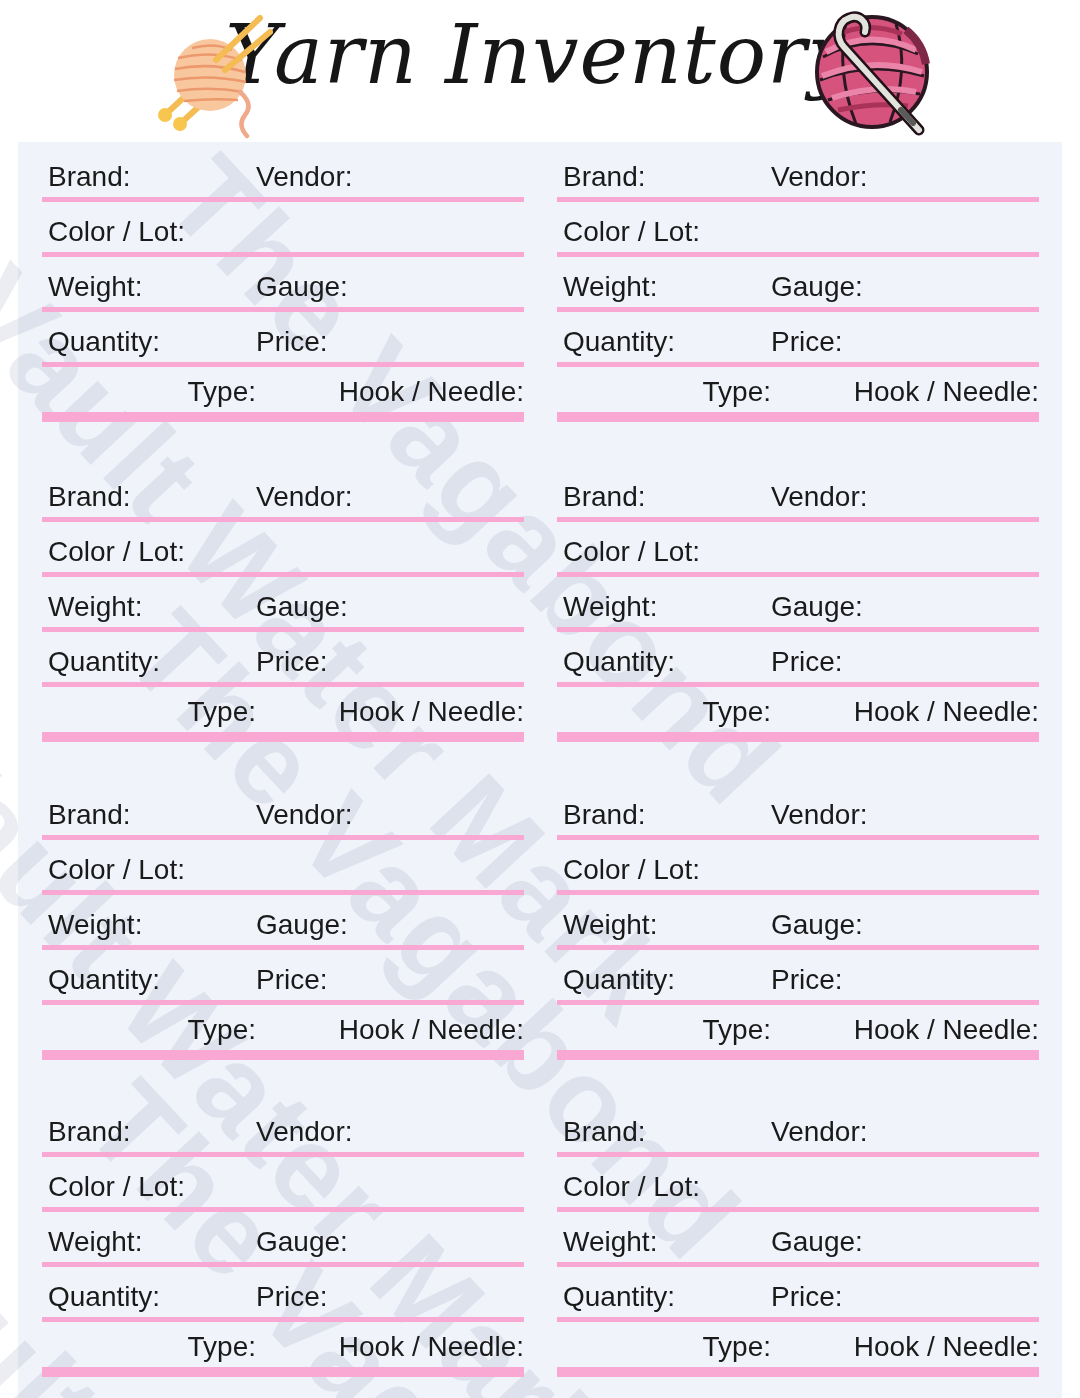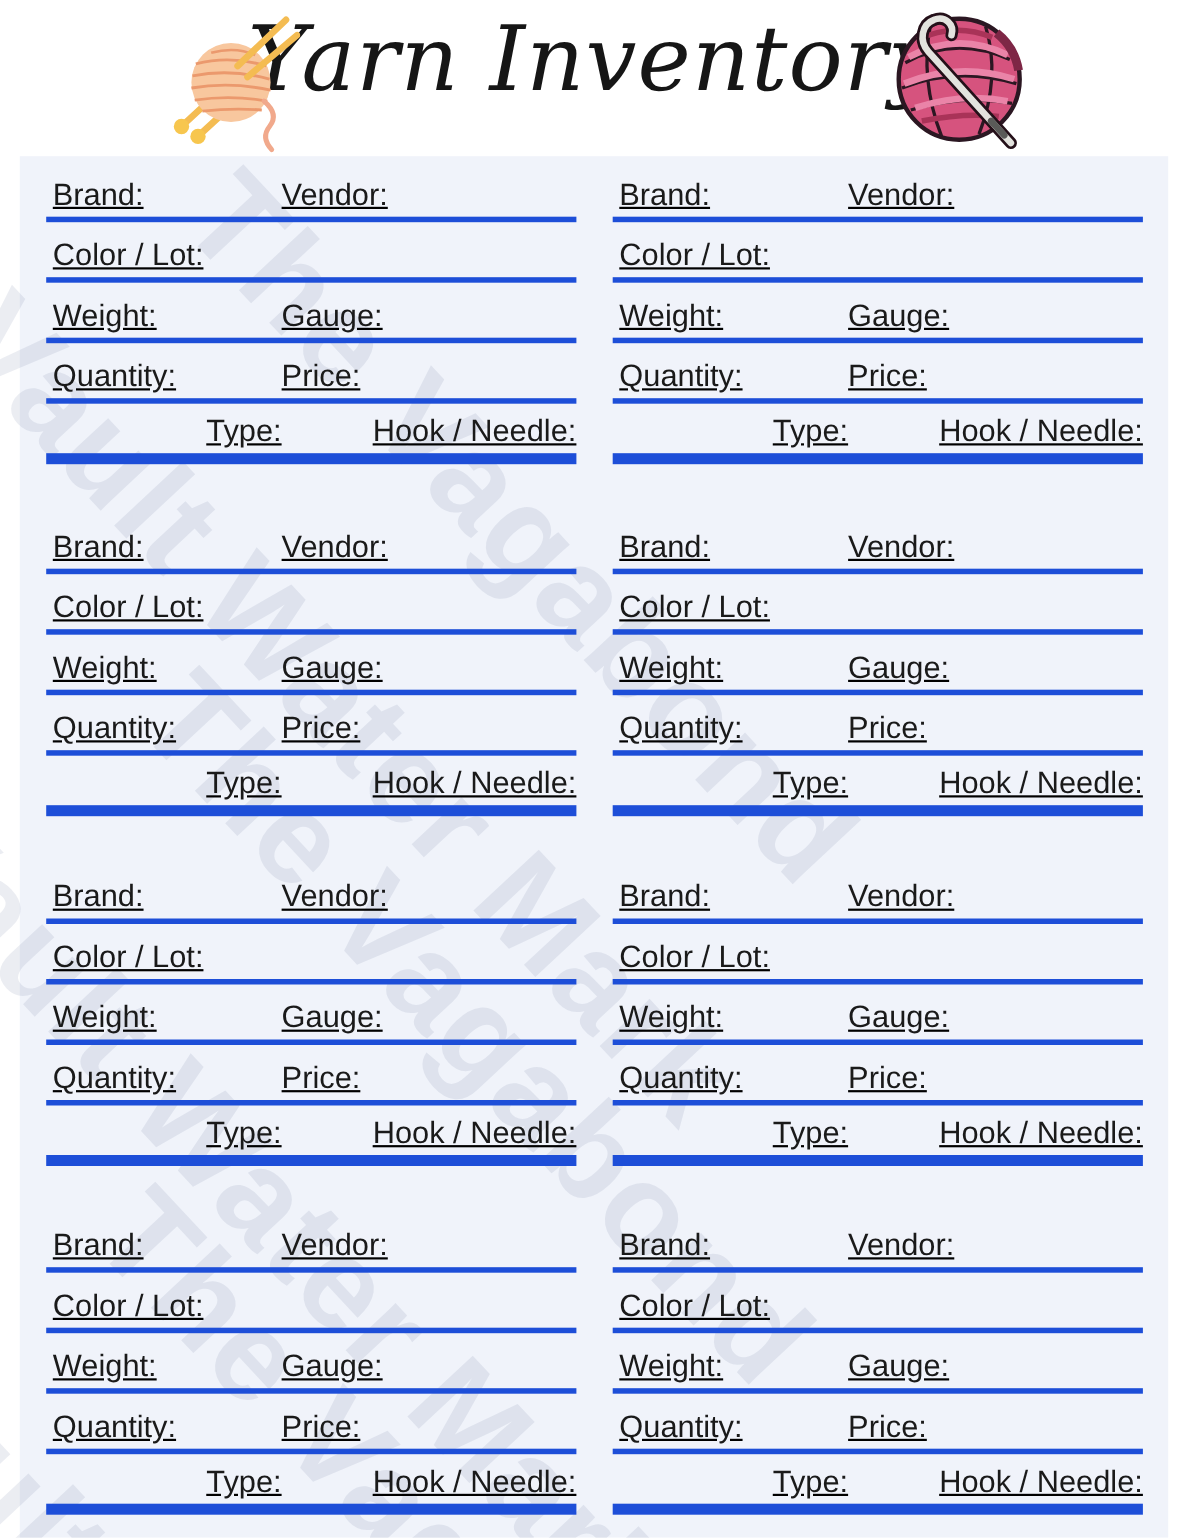--- a/index.html
+++ b/index.html
@@ -42,23 +42,22 @@
   
   .block{
     position:absolute;
     width:482px;
     z-index:2;
   }
   .row{
     height:55px;
     display:flex;
     align-items:flex-end;
-    border-bottom:5px solid #1d4ed8;
+    border-bottom:5px solid #f9a8d4;
     box-sizing:border-box;
-    text-decoration:underline;
   }
   .row.last{border-bottom-width:10px;text-align:right;}
   .lbl{
     font-size:28px;
     color:#1a1a1a;
     line-height:1;
     padding-bottom:6px;
     white-space:nowrap;
   }
   .c1{width:214px;padding-left:6px;box-sizing:border-box;}

